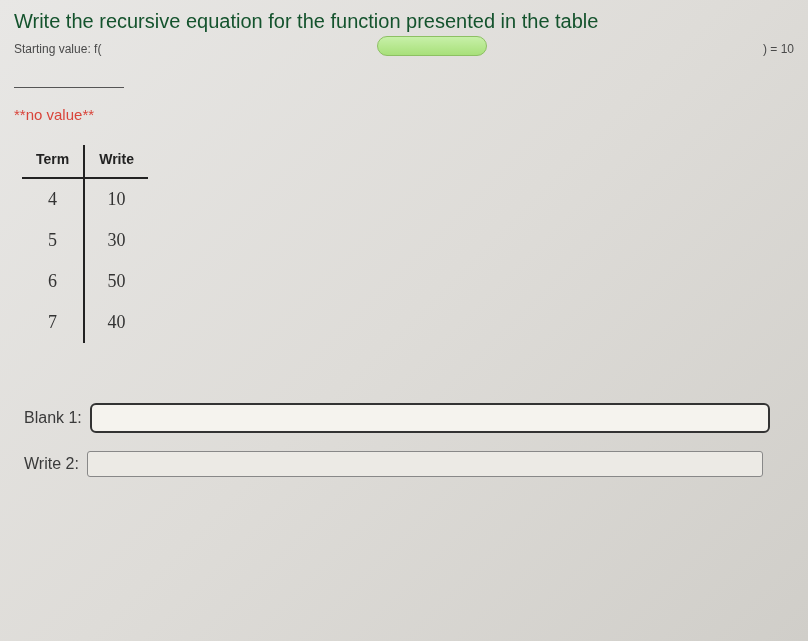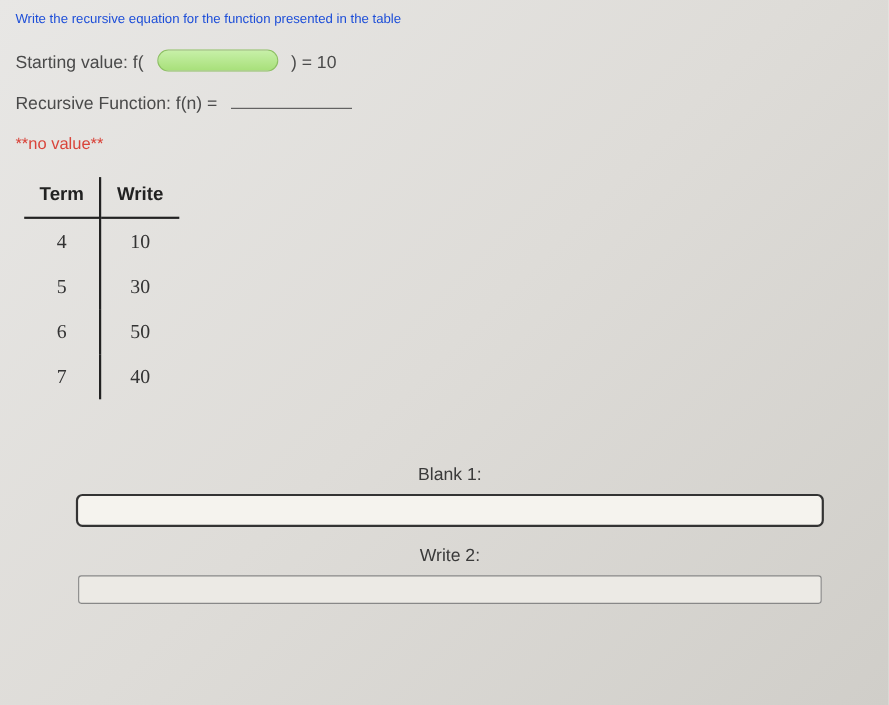--- a/index.html
+++ b/index.html
@@ -7,31 +7,31 @@
     width: 808px;
     height: 641px;
     background: linear-gradient(135deg, #e8e7e5 0%, #dedcd8 50%, #d0cec9 100%);
     font-family: Arial, Helvetica, sans-serif;
     color: #3a3a3a;
     padding: 10px 14px;
     position: relative;
     overflow: hidden;
   }
   .prompt {
-    font-size: 12px;
-    color: #1d4ed8;
-    margin-bottom: 18px;
+    font-size: 20px;
+    color: #14532d;
   }
   .line {
-    font-size: 16px;
+    font-size: 12px;
     color: #4a4a4a;
     margin-bottom: 18px;
     display: flex;
     align-items: baseline;
     gap: 12px;
+    justify-content: space-between;
   }
   .green-blank {
     display: inline-block;
     width: 110px;
     height: 20px;
     background: linear-gradient(to bottom, #c7f0a8 0%, #a8e07a 100%);
     border: 1px solid #8dc063;
     border-radius: 10px;
     vertical-align: middle;
     position: relative;
@@ -49,21 +49,21 @@
     font-size: 15px;
     margin-bottom: 22px;
   }
   .tbl {
     border-collapse: collapse;
     margin-left: 8px;
     margin-bottom: 60px;
   }
   .tbl th {
     font-weight: bold;
-    font-size: 17px;
+    font-size: 14px;
     color: #222;
     padding: 6px 14px 10px 14px;
     text-align: center;
   }
   .tbl td {
     font-size: 18px;
     color: #333;
     padding: 10px 18px;
     text-align: center;
     font-family: Georgia, 'Times New Roman', serif;
@@ -72,21 +72,20 @@
     border-right: 2px solid #222;
   }
   .tbl thead tr th {
     border-bottom: 2px solid #222;
   }
   .answer-row {
     display: flex;
     align-items: center;
     gap: 8px;
     margin: 16px 0 18px 10px;
-    flex-direction: column;
   }
   .answer-label {
     font-size: 16px;
     color: #3a3a3a;
     white-space: nowrap;
   }
   .answer-input {
     flex: 0 0 auto;
     height: 30px;
     border: 2px solid #333;
@@ -109,21 +108,20 @@
 
 <div class="prompt">Write the recursive equation for the function presented in the table</div>
 
 <div class="line">
   <span>Starting value: f(</span>
   <span class="green-blank"></span>
   <span>) = 10</span>
 </div>
 
 <div class="line">
-  <span>Recursive Function: f(n) =</span>
   <span class="under-blank"></span>
 </div>
 
 <div class="warn">**no value**</div>
 
 <table class="tbl">
   <thead>
     <tr>
       <th>Term</th>
       <th>Write</th>

